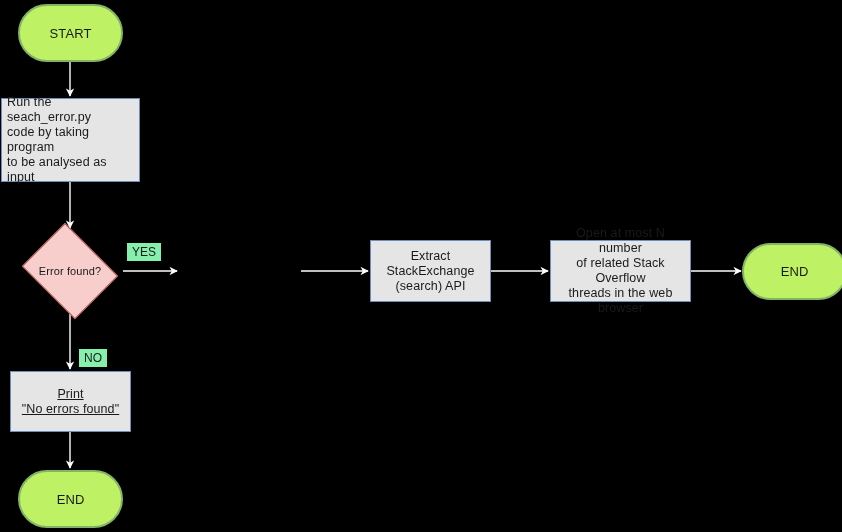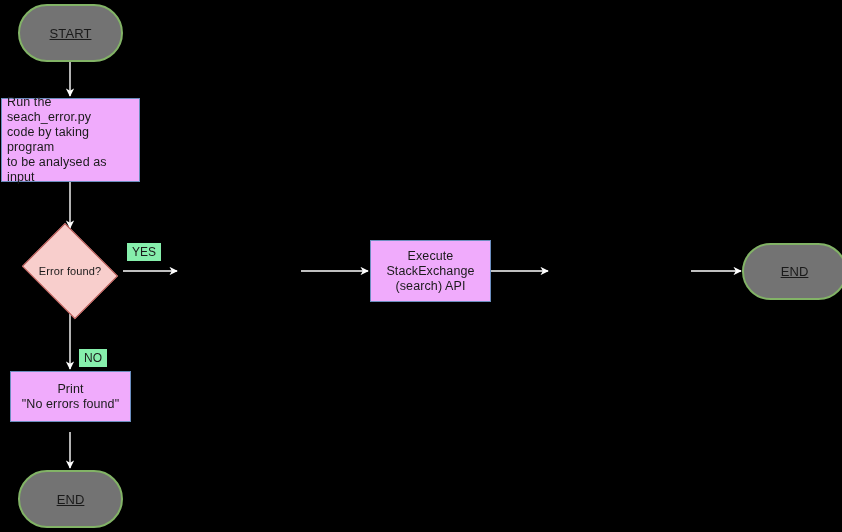--- a/index.html
+++ b/index.html
@@ -37,29 +37,28 @@
     font-size: 12.5px;
     line-height: 15px;
     letter-spacing: 0.1px;
   }
   .node .label {
     padding: 0 5px;
     white-space: pre-line;
   }
   
   .terminator {
-    background: #737373;
+    background: #bef264;
     border: 2px solid #82b366;
     border-radius: 999px;
     font-size: 13px;
-    text-decoration: underline;
   }
   
   .process {
-    background: #f0abfc;
+    background: #e5e5e5;
     border: 1px solid #6c8ebf;
     border-radius: 0;
   }
   .process.left-align .label {
     text-align: left;
   }
   
   .decision {
     background: transparent;
     border: none;
@@ -140,31 +139,37 @@
   <div class="edge-label" style="left:127px; top:243px;">
     <span>YES</span>
   </div>
 
   <div class="edge-label" style="left:79px; top:349px;">
     <span>NO</span>
   </div>
 
 
   <div class="node process" style="left:370px; top:240px; width:121px; height:62px;">
-    <span class="label">Execute
+    <span class="label">Extract
 StackExchange
 (search) API</span>
   </div>
 
+  <div class="node process" style="left:550px; top:240px; width:141px; height:62px;">
+    <span class="label">Open at most N number
+of related Stack Overflow
+threads in the web
+browser</span>
+  </div>
 
   <div class="node terminator" style="left:742px; top:243px; width:105px; height:57px;">
     <span class="label">END</span>
   </div>
 
-  <div class="node process" style="left:10px; top:371px; width:121px; height:51px;">
+  <div class="node process" style="left:10px; top:371px; width:121px; height:61px;text-decoration:underline;">
     <span class="label">Print
 "No errors found"</span>
   </div>
 
   <div class="node terminator" style="left:18px; top:470px; width:105px; height:58px;">
     <span class="label">END</span>
   </div>
 
 </div>
 

